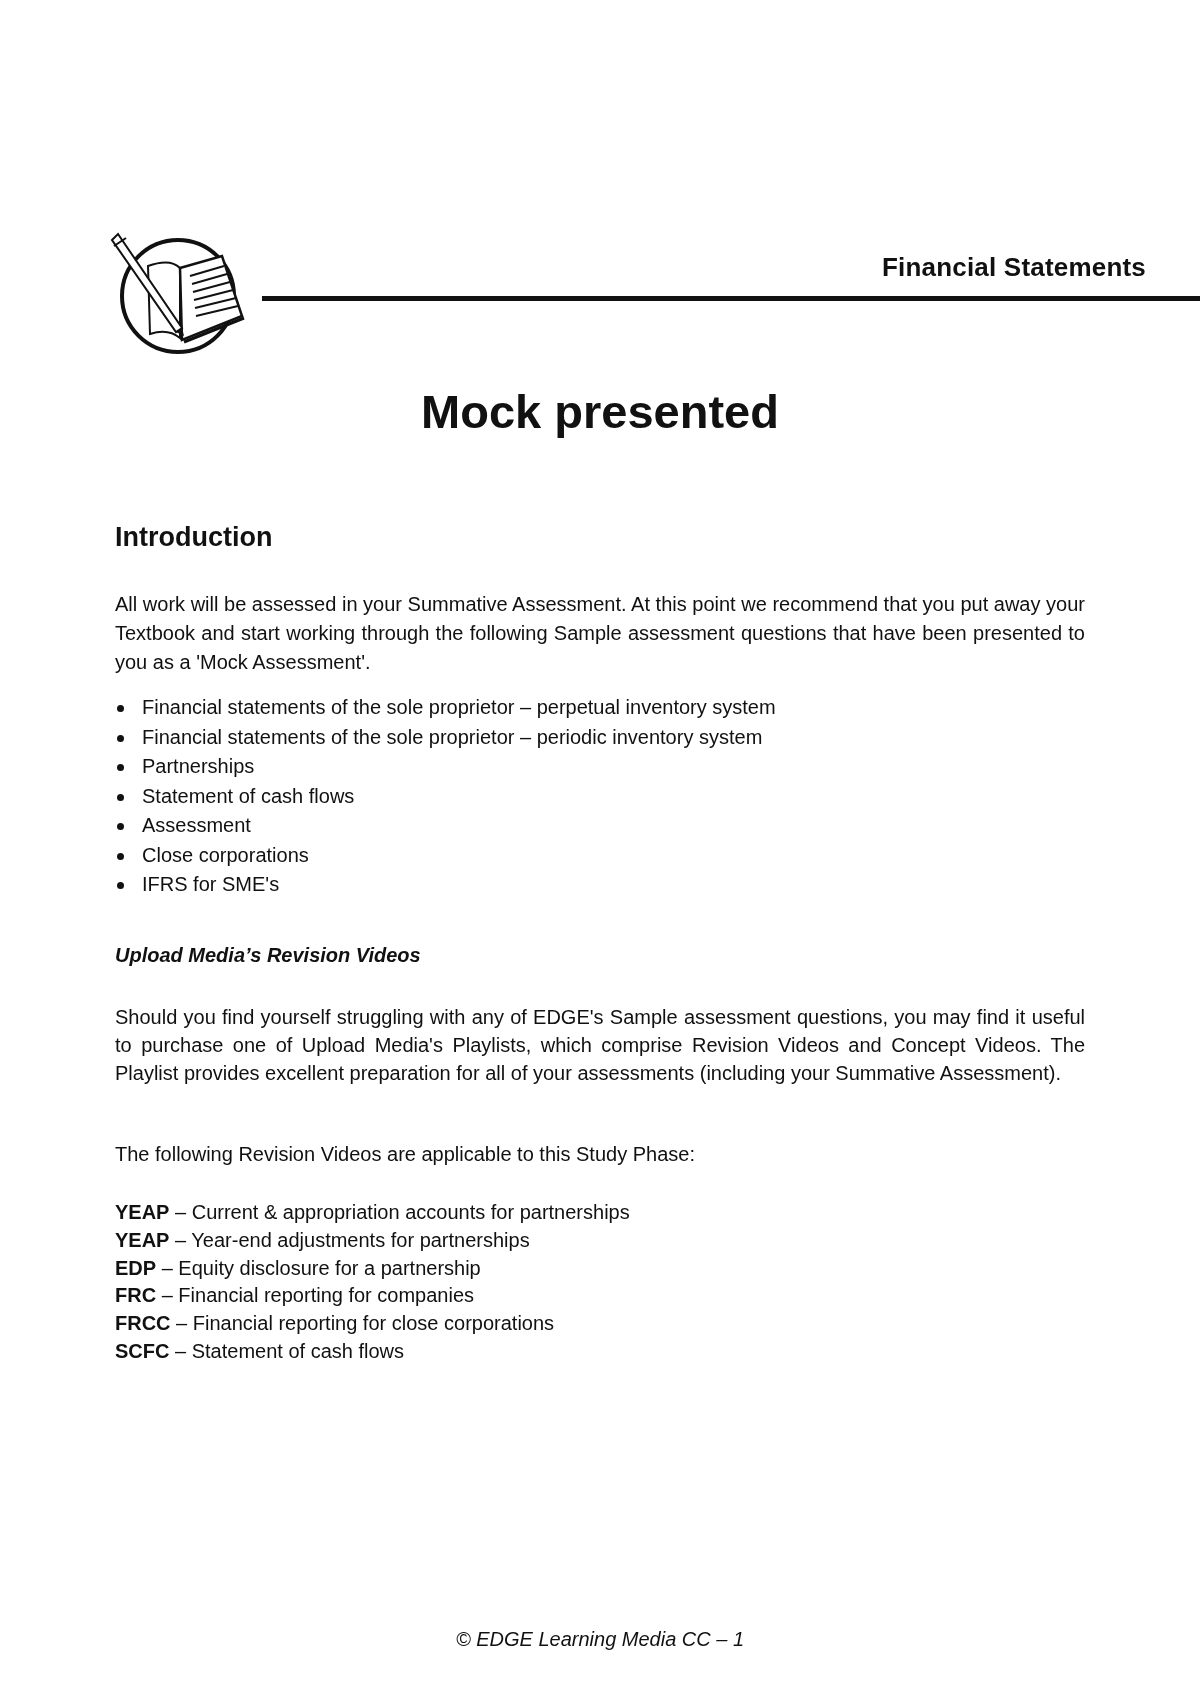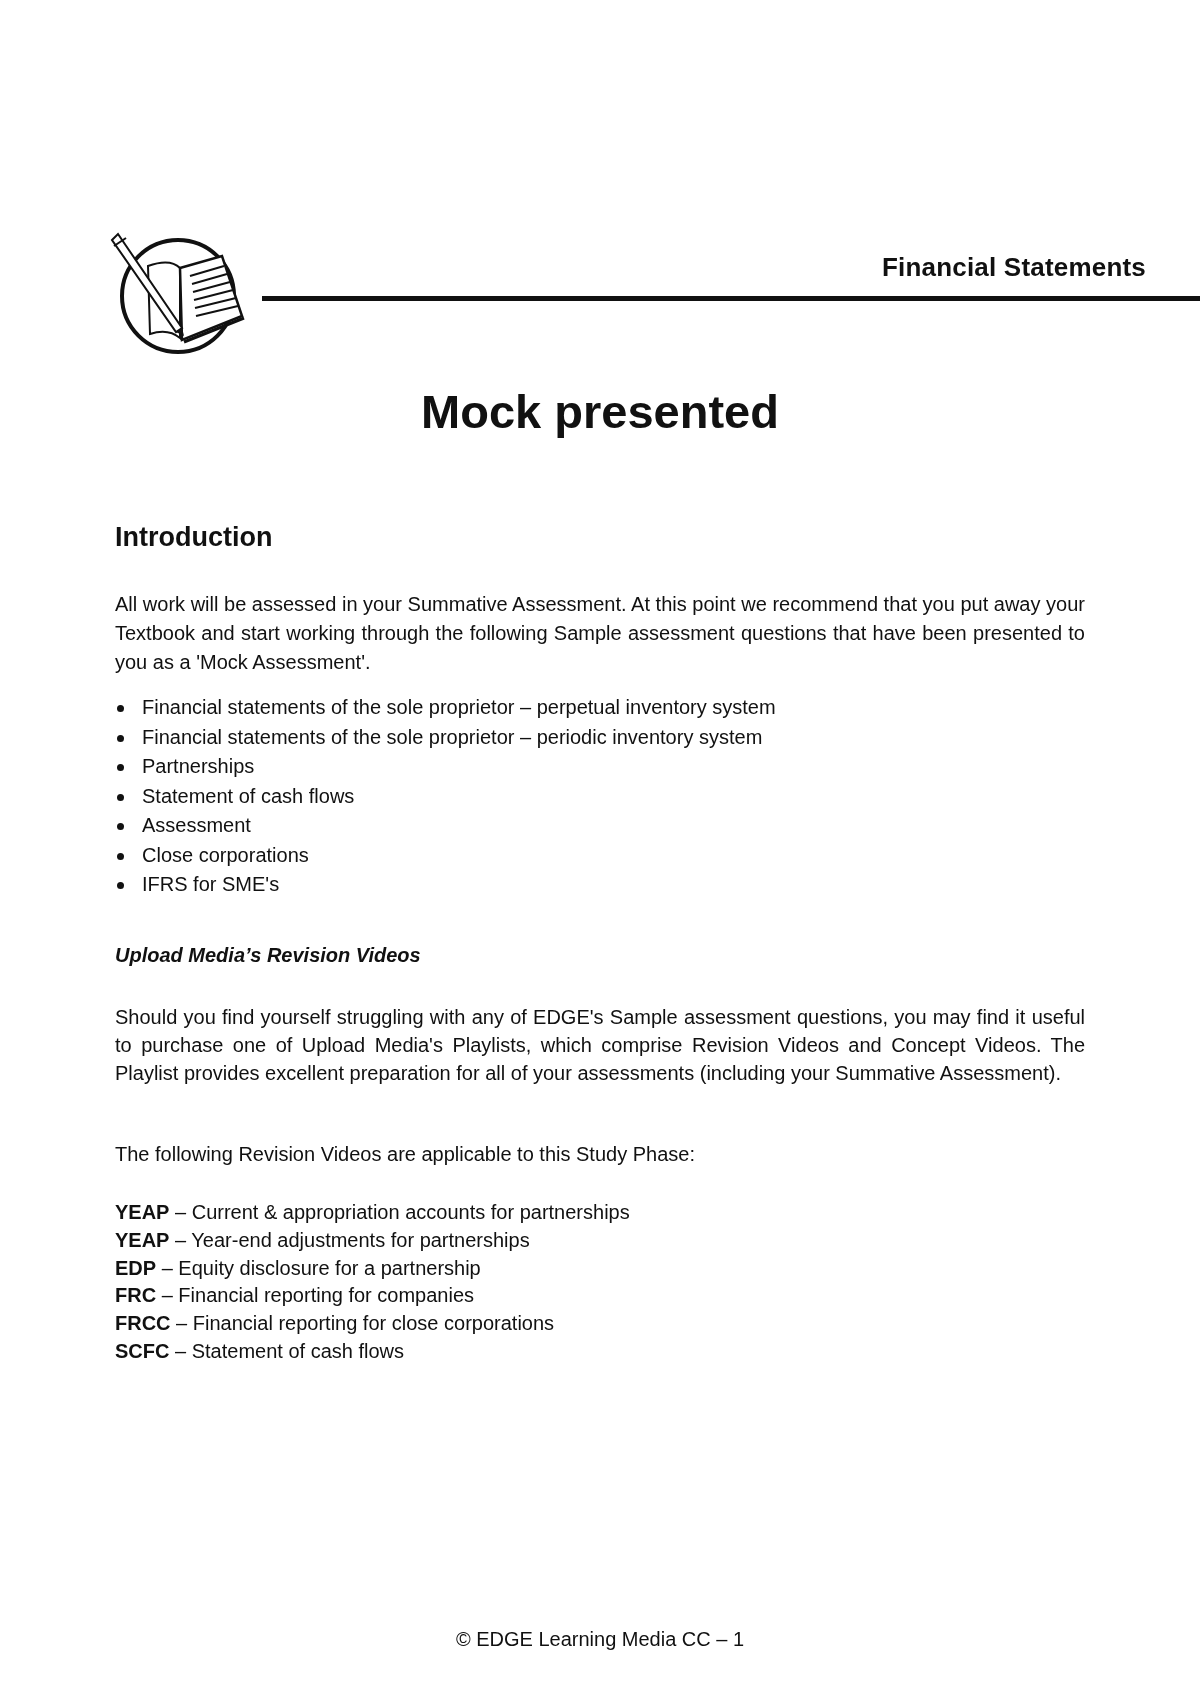--- a/index.html
+++ b/index.html
@@ -47,20 +47,21 @@
     .videos-para b { font-weight: normal; }
     .applicable { position: absolute; left: 115px; top: 1143px; font-size: 20px; }
     .codes {
       position: absolute; left: 115px; top: 1199px; margin: 0; padding: 0; list-style: none;
       font-size: 20px; line-height: 27.8px;
     }
     .codes .code { font-weight: bold; }
     .footer {
       position: absolute; left: 0; width: 1200px; top: 1628px; text-align: center;
       font-size: 20px;
+      font-style: italic;
     }
   </style>
 </head>
 <body>
 
 <div class="page">
 
   <svg class="logo" viewBox="0 0 160 130">
     <circle cx="68" cy="68" r="56" fill="none" stroke="#111" stroke-width="4"></circle>
     <path d="M38 38 Q60 30 70 40 L70 110 Q58 100 40 106 Z" fill="#fff" stroke="#111" stroke-width="2"></path>

